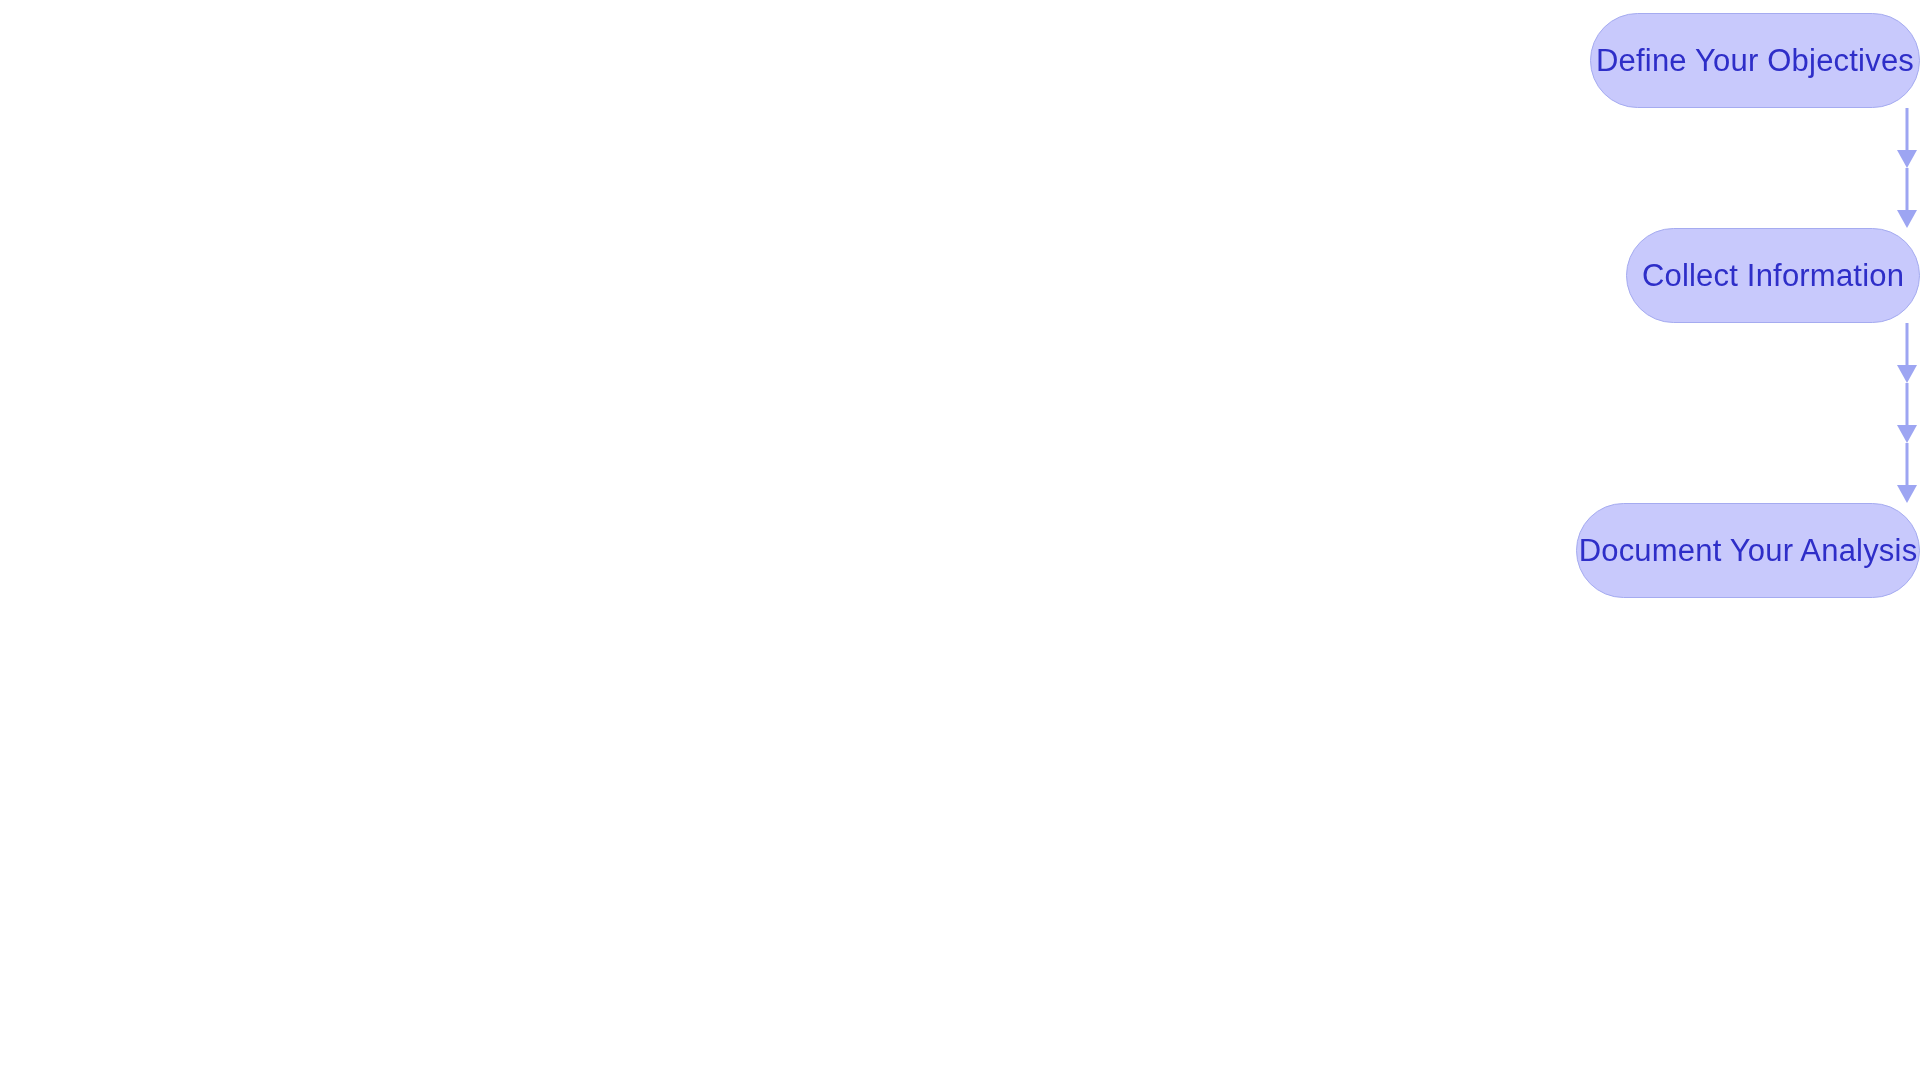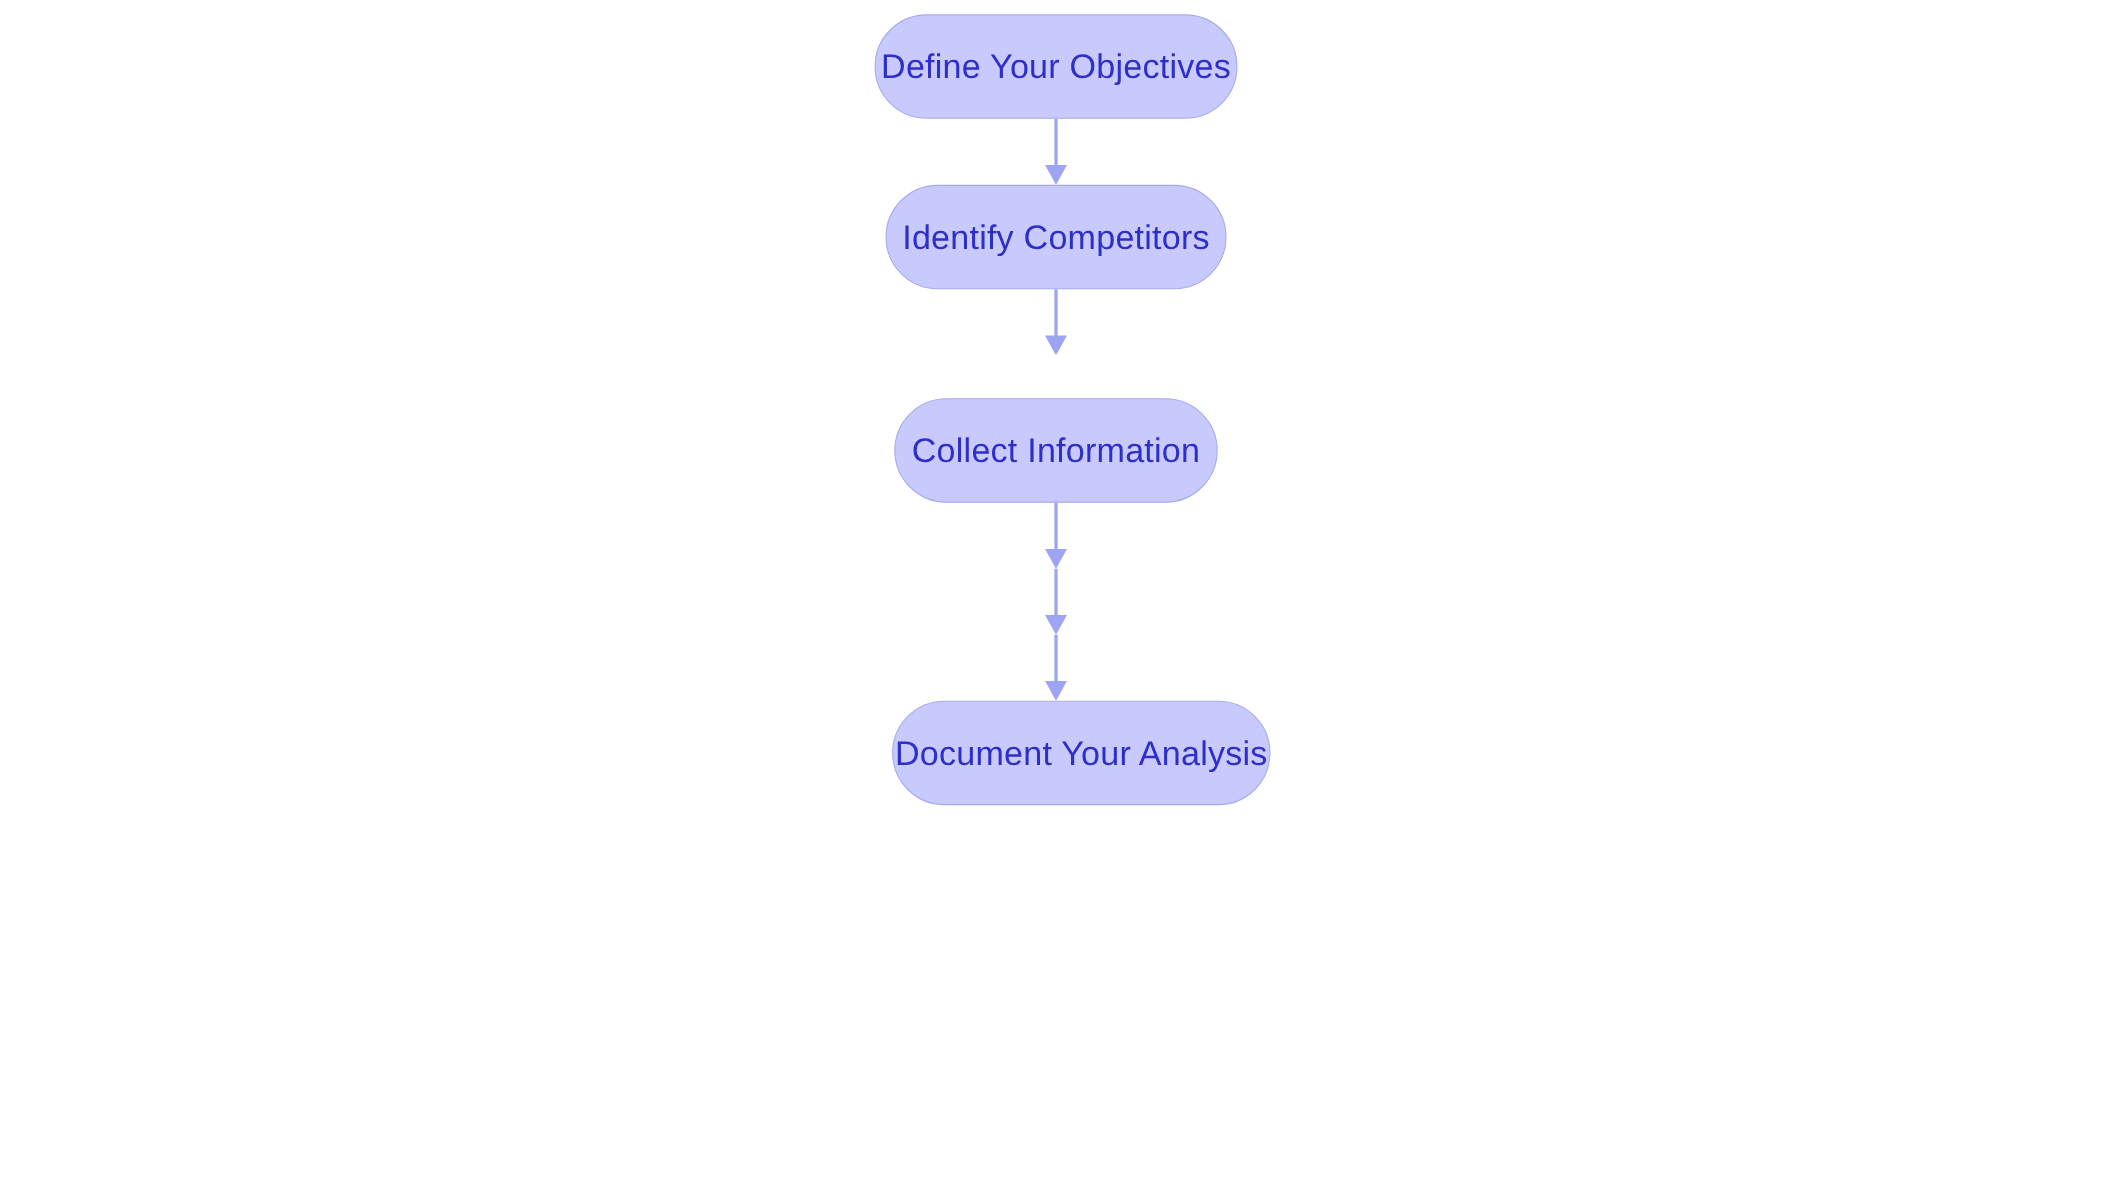--- a/index.html
+++ b/index.html
@@ -24,21 +24,21 @@
 
   
   .flow-column {
     position: absolute;
     left: 0;
     top: 0;
     width: 1920px;
     height: 985px;
     display: flex;
     flex-direction: column;
-    align-items: center;
+    align-items: flex-end;
     justify-content: flex-start;
     padding-top: 13px;
     box-sizing: border-box;
   }
 
   .node {
     box-sizing: border-box;
     height: 95px;
     display: flex;
     align-items: center;
@@ -52,21 +52,21 @@
     letter-spacing: 0.2px;
     white-space: nowrap;
     line-height: 1;
     padding: 0 34px;
     user-select: none;
   }
 
   
   .node.w-1 { width: 330px; }
   .node.w-2 { width: 310px; }
-  .node.w-3 { width: 294px; margin-top: 39px; }
+  .node.w-3 { width: 294px; }
   .node.w-4 { width: 218px; }
   .node.w-5 { width: 268px; }
   .node.w-6 { width: 344px; margin-left: 46px; }
 
   
   .connector {
     width: 26px;
     height: 60px;
     position: relative;
     flex: 0 0 auto;
@@ -100,23 +100,20 @@
 
     <div class="node w-1">
       <span>Define Your Objectives</span>
     </div>
 
     <div class="connector">
       <div class="stem"></div>
       <div class="head"></div>
     </div>
 
-    <div class="node w-2">
-      <span>Identify Competitors</span>
-    </div>
 
     <div class="connector">
       <div class="stem"></div>
       <div class="head"></div>
     </div>
 
     <div class="node w-3">
       <span>Collect Information</span>
     </div>
 

